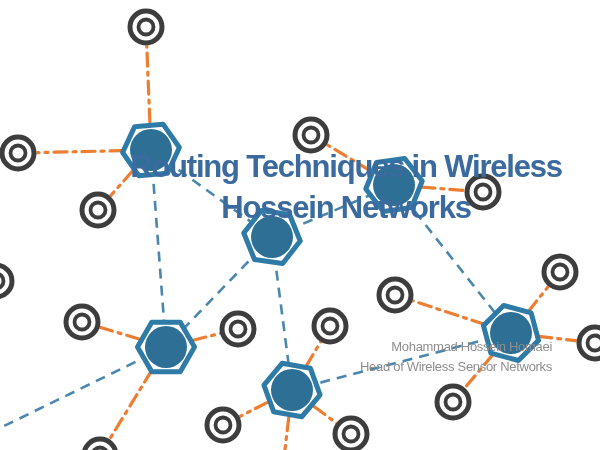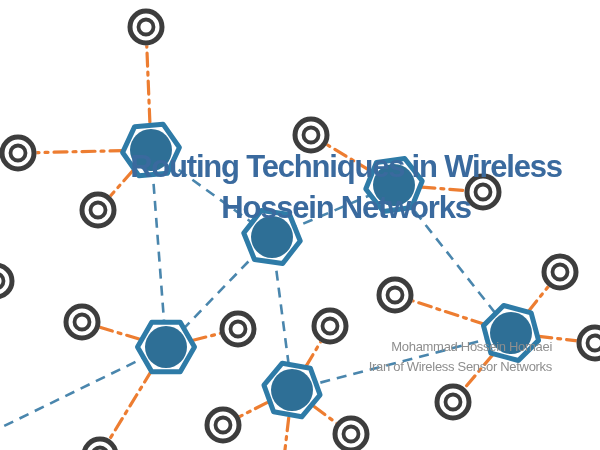--- a/index.html
+++ b/index.html
@@ -130,14 +130,14 @@
     <circle cx="292" cy="390" r="21" class="hex-core"></circle>
   </svg>
 
 <div class="slide-title">
   <div>Routing Techniques in Wireless</div>
   <div>Hossein Networks</div>
 </div>
 
 <div class="author-block">
   <div>Mohammad Hossein Homaei</div>
-  <div>Iran of Wireless Sensor Networks</div>
+  <div>Head of Wireless Sensor Networks</div>
 </div>
 
 </body></html>

